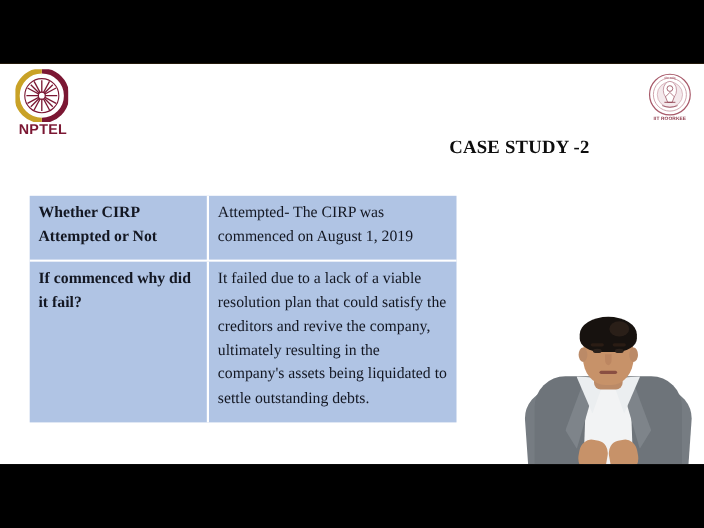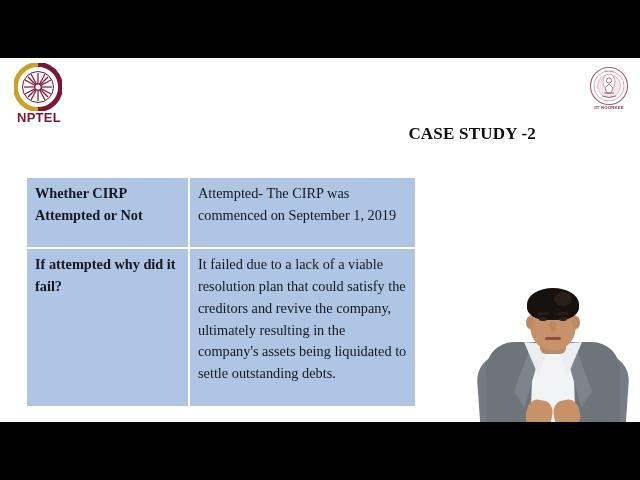--- a/index.html
+++ b/index.html
@@ -105,21 +105,21 @@
     position: absolute;
     left: 27px; top: 120px;
     width: 388px;
     border-collapse: separate;
     border-spacing: 0;
     table-layout: fixed;
   }
   .case-table td {
     background: #b0c4e4;
     vertical-align: top;
-    padding: 5px 8px 21px 8px;
+    padding: 5px 8px 10px 8px;
     font-family: "Liberation Serif", serif;
     font-size: 14.3px;
     line-height: 1.52;
     color: #131722;
     border-right: 2px solid #ffffff;
     border-bottom: 2px solid #ffffff;
   }
   .case-table td.c-last { border-right: none; }
   .case-table tr.r-last td { border-bottom: none; }
   .case-table td.label {
@@ -329,24 +329,24 @@
       </svg>
       <div class="iit-word">IIT ROORKEE</div>
     </div>
 
     <div class="slide-title">CASE STUDY -2</div>
 
     <table class="case-table">
       <tbody>
           <tr>
         <td class="label">Whether CIRP Attempted or Not</td>
-        <td class="c-last">Attempted- The CIRP was commenced on September 1, 2019</td>
+        <td class="c-last">Attempted- The CIRP was commenced on August 1, 2019</td>
       </tr>
       <tr class="r-last">
-        <td class="label">If attempted why did it fail?</td>
+        <td class="label">If commenced why did it fail?</td>
         <td class="c-last">It failed due to a lack of a viable resolution plan that could satisfy the creditors and revive the company, ultimately resulting in the company's assets being liquidated to settle outstanding debts.</td>
       </tr>
     </tbody>
       </table>
 
     <div class="presenter">
       <div class="pr-shoulder-l"></div>
       <div class="pr-shoulder-r"></div>
       <div class="pr-body"></div>
       <div class="pr-shirt"></div>

